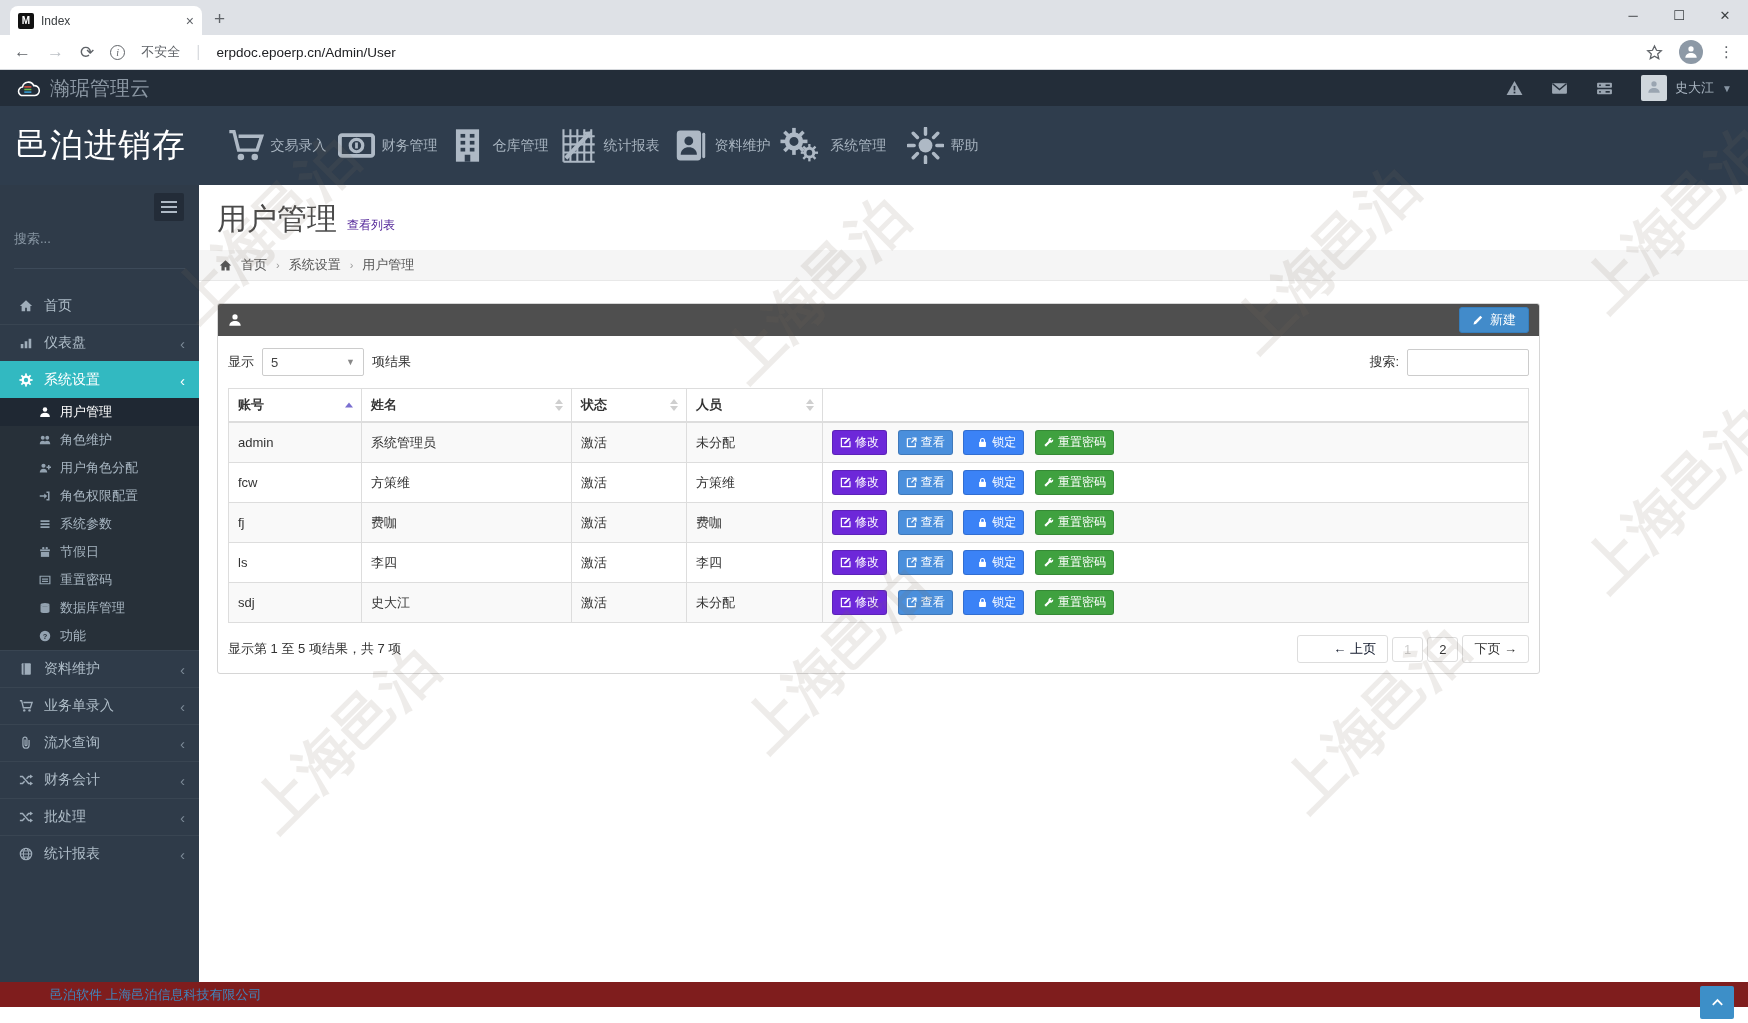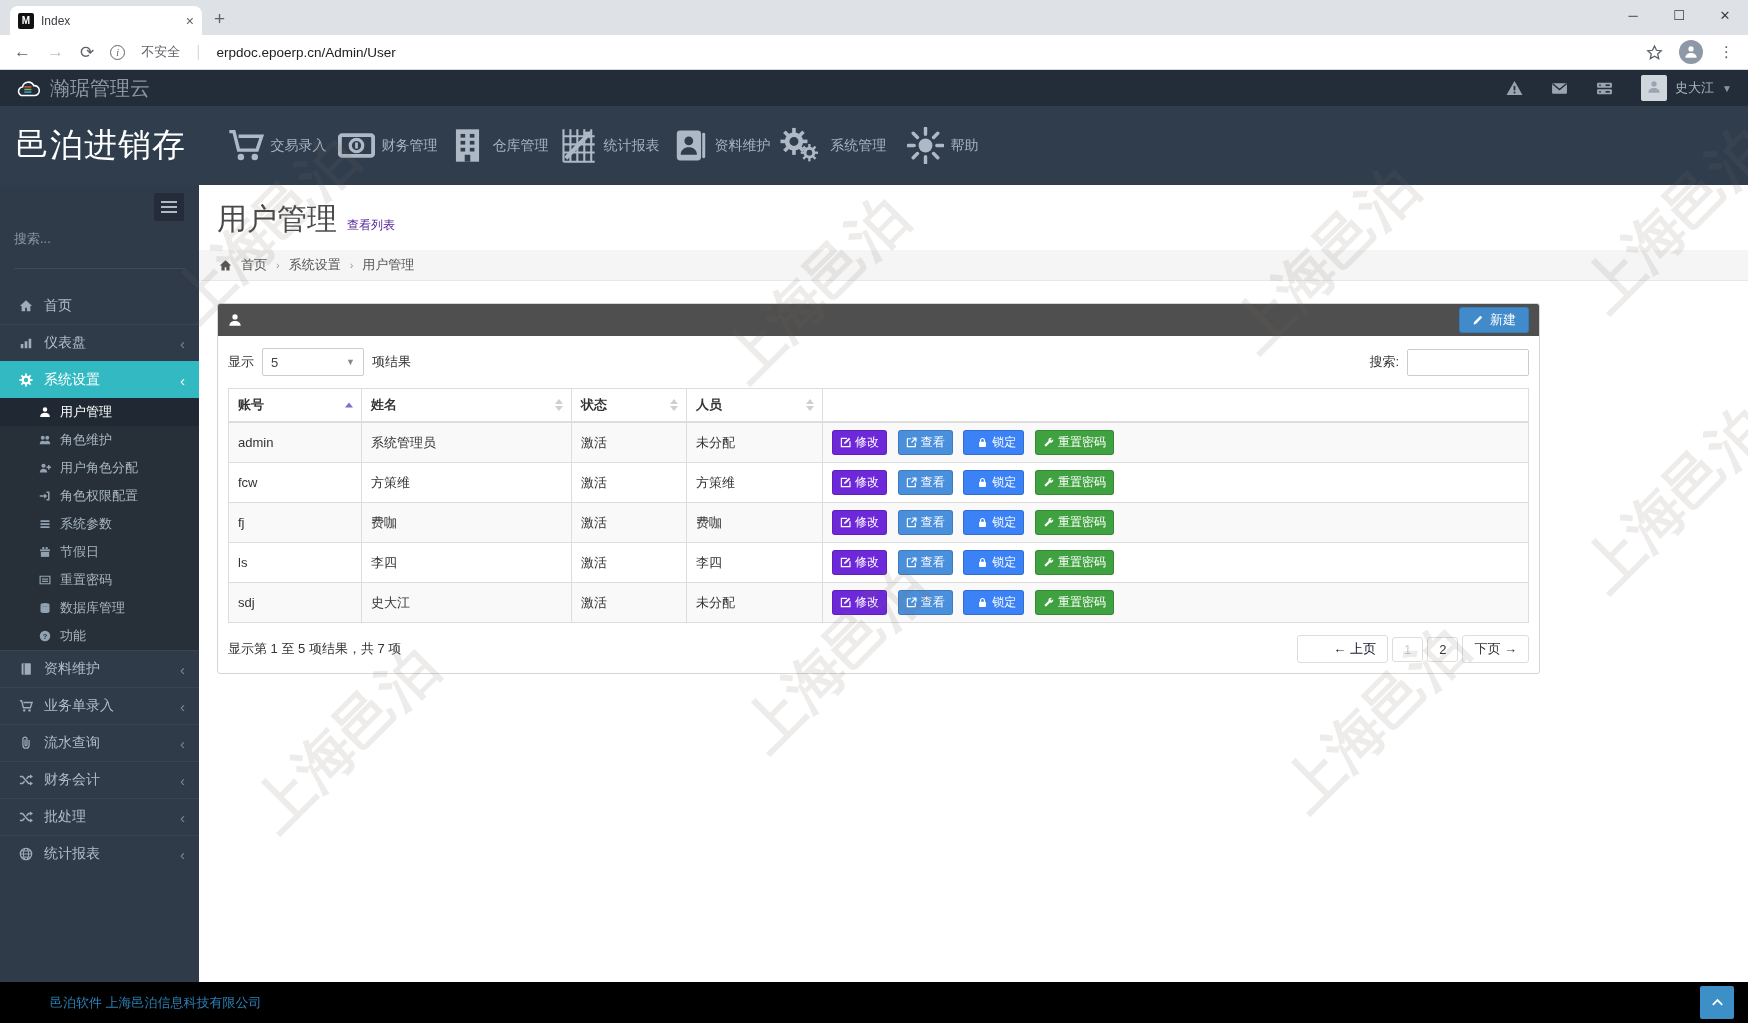--- a/index.html
+++ b/index.html
@@ -113,21 +113,21 @@
   .act-btn .ic { font-size:11px; }
   .b-edit { background:#6d28d9; } .b-view { background:#4a8fdc; } .b-lock { background:#3b82f6;padding-left:13px; } .b-reset { background:#3fa13f; }
 
   .tbl-foot { display:flex; align-items:center; margin-top:12px; font-size:13px; color:#333; }
   .pager { margin-left:auto; display:flex; align-items:center; gap:4px; }
   .pg { border:1px solid #ddd; border-radius:3px; background:#fff; padding:4px 11px; font-size:13px; color:#333; }
   .pg.dis { color:#0f172a;padding-left:35px; }
   .pg.cur { color:#ccc; }
 
   
-  .footer { height:41px; background:#000000; display:flex; align-items:center; position:relative; }
+  .footer { height:25px; background:#7f1d1d; display:flex; align-items:center; position:relative; }
   .foot-link { margin-left:50px; font-size:13px; color:#3596d6; opacity:.85; }
   .back-top { position:absolute; right:14px; top:4px; width:34px; height:33px; background:#3d8fc8; border-radius:2px;
      display:flex; align-items:center; justify-content:center; color:#fff; }
   .back-top .ic { font-size:15px; }
 
   
   #wm-layer { position:absolute; inset:0; pointer-events:none; overflow:hidden; z-index:60; }
   .wm { position:absolute; font-size:58px; font-weight:bold; color:rgba(125,112,90,.13);
         transform:rotate(-45deg); white-space:nowrap; }
 </style>

